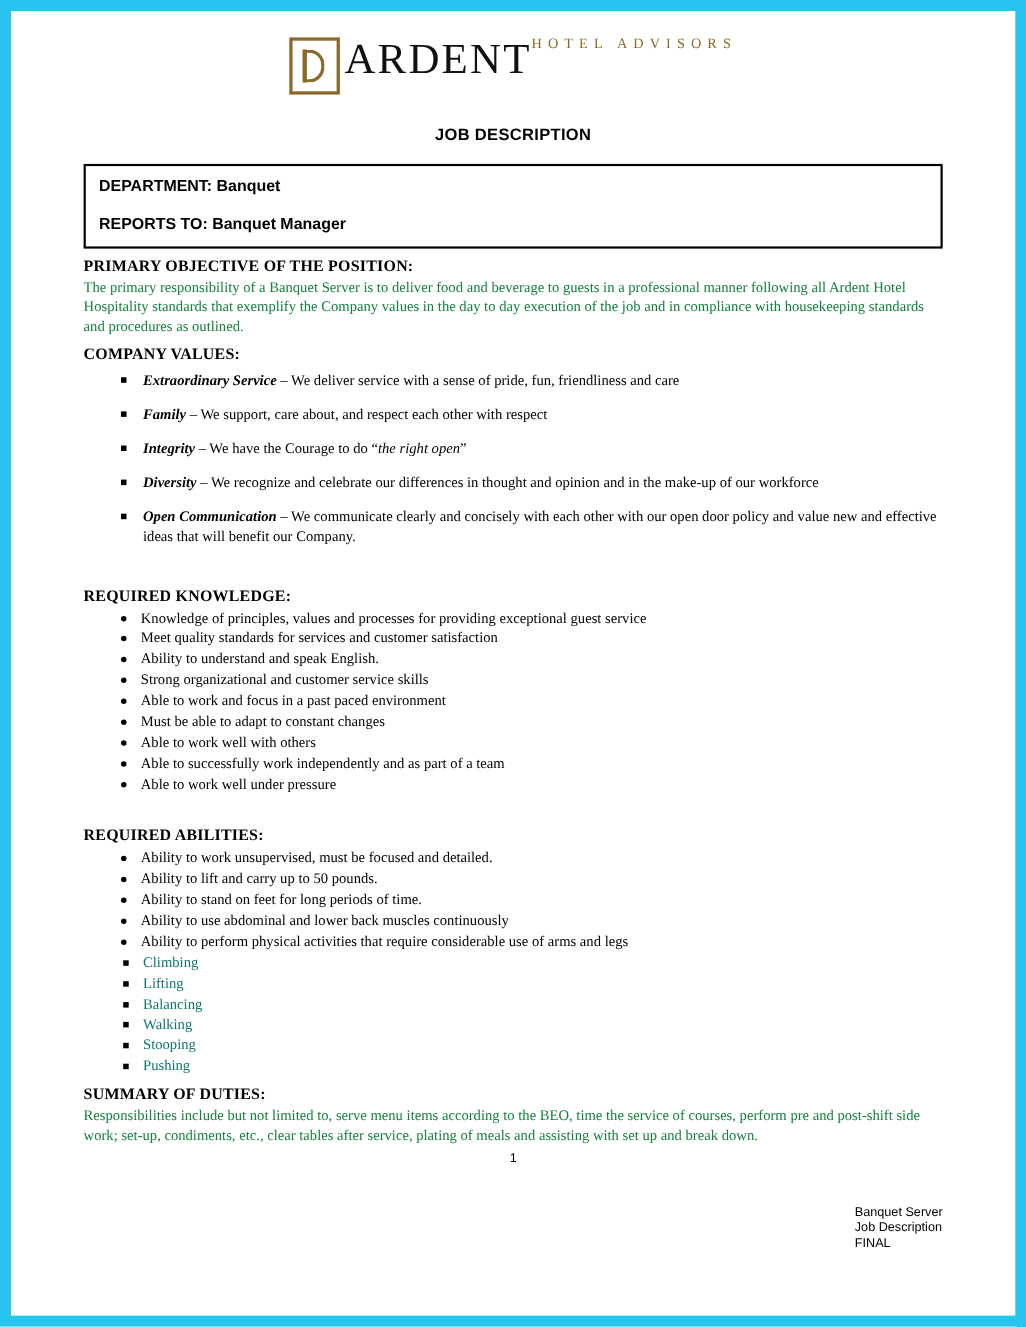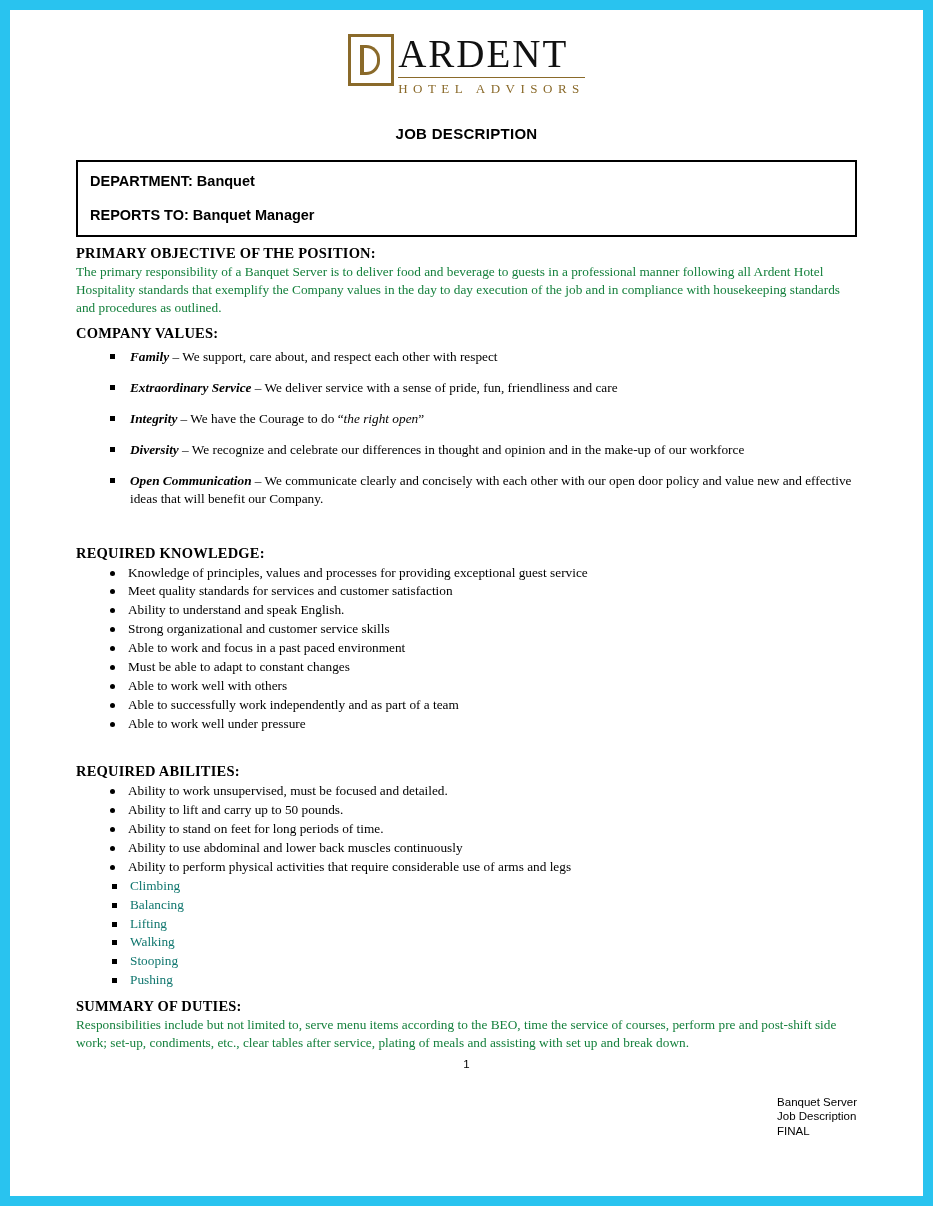--- a/index.html
+++ b/index.html
@@ -66,21 +66,21 @@
     content: "";
     position: absolute;
     left: 9px;
     top: 8px;
     width: 4px;
     height: 30px;
     background: #8a6a2a;
   }
   .logo-words {
     display: flex;
-    flex-direction: column;
+    flex-direction: row;
     justify-content: flex-start;
   }
   .logo-name {
     font-family: "Liberation Serif", serif;
     font-size: 39px;
     letter-spacing: 2px;
     color: #111111;
     line-height: 1;
     padding-top: 2px;
   }
@@ -266,24 +266,24 @@
 
     <div class="section">
       <h2 class="sec-title">PRIMARY OBJECTIVE OF THE POSITION:</h2>
       <p class="body-text">The primary responsibility of a Banquet Server is to deliver food and beverage to guests in a professional manner following all Ardent Hotel Hospitality standards that exemplify the Company values in the day to day execution of the job and in compliance with housekeeping standards and procedures as outlined.</p>
     </div>
 
     <div class="section">
       <h2 class="sec-title">COMPANY VALUES:</h2>
       <ul class="sq-list">
         <li>
+          <span class="val-term">Extraordinary Service</span><span> – We deliver service with a sense of pride, fun, friendliness and care</span>
+        </li>
+        <li>
           <span class="val-term">Family</span><span> – We support, care about, and respect each other with respect</span>
-        </li>
-        <li>
-          <span class="val-term">Extraordinary Service</span><span> – We deliver service with a sense of pride, fun, friendliness and care</span>
         </li>
         <li>
           <span class="val-term">Integrity</span><span> – We have the Courage to do “</span><span class="quoted-italic">the right open</span><span>”</span>
         </li>
         <li>
           <span class="val-term">Diversity</span><span> – We recognize and celebrate our differences in thought and opinion and in the make-up of our workforce</span>
         </li>
         <li>
           <span class="val-term">Open Communication</span><span> – We communicate clearly and concisely with each other with our open door policy and value new and effective ideas that will benefit our Company.</span>
         </li>
@@ -313,22 +313,22 @@
       <h2 class="sec-title">REQUIRED ABILITIES:</h2>
       <ul class="rd-list">
         <li>Ability to work unsupervised, must be focused and detailed.</li>
         <li>Ability to lift and carry up to 50 pounds.</li>
         <li>Ability to stand on feet for long periods of time.</li>
         <li>Ability to use abdominal and lower back muscles continuously</li>
         <li>Ability to perform physical activities that require considerable use of arms and legs</li>
       </ul>
       <ul class="sub-list">
         <li>Climbing</li>
+        <li>Lifting</li>
         <li>Balancing</li>
-        <li>Lifting</li>
         <li>Walking</li>
         <li>Stooping</li>
         <li>Pushing</li>
       </ul>
     </div>
 
     <div class="section">
       <h2 class="sec-title">SUMMARY OF DUTIES:</h2>
       <p class="body-text">Responsibilities include but not limited to, serve menu items according to the BEO, time the service of courses, perform pre and post-shift side work; set-up, condiments, etc.,  clear tables after service, plating of meals and assisting with set up and break down.</p>
     </div>

